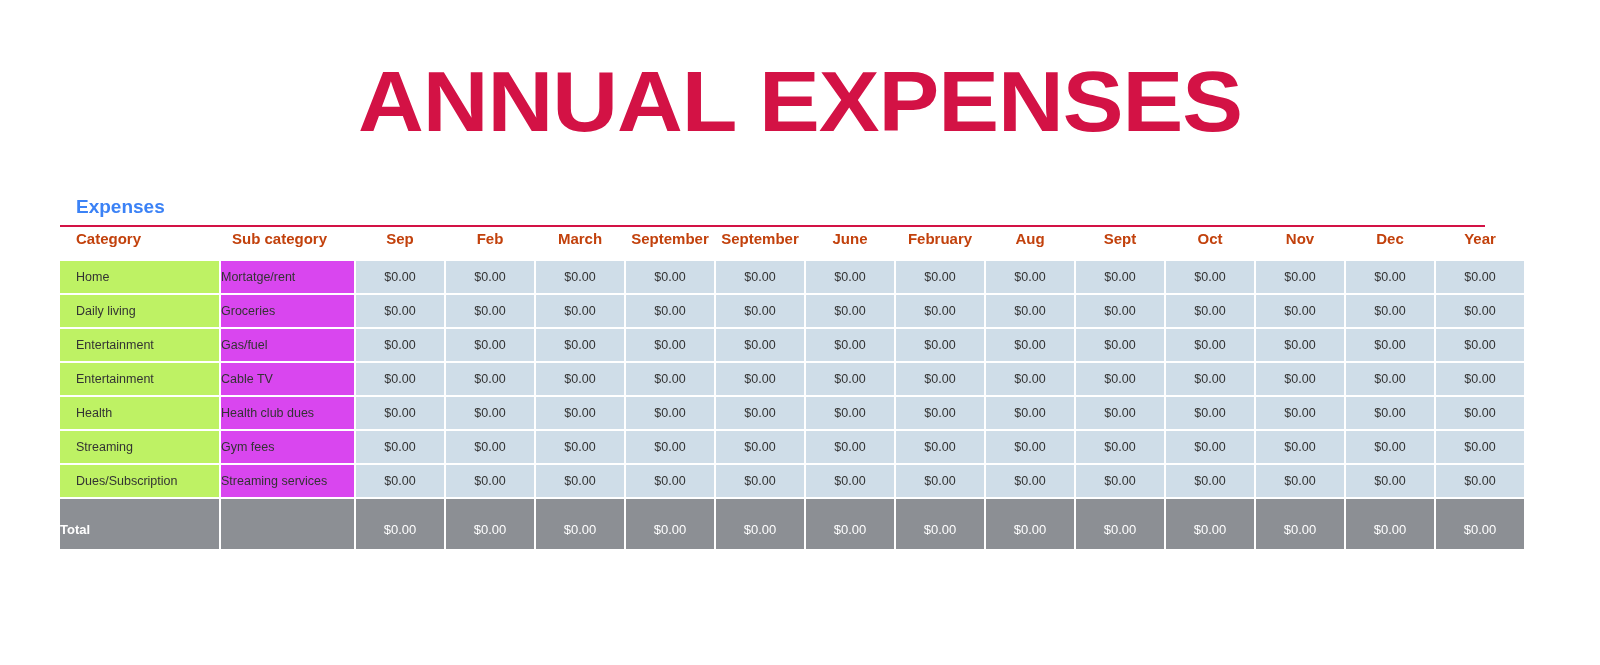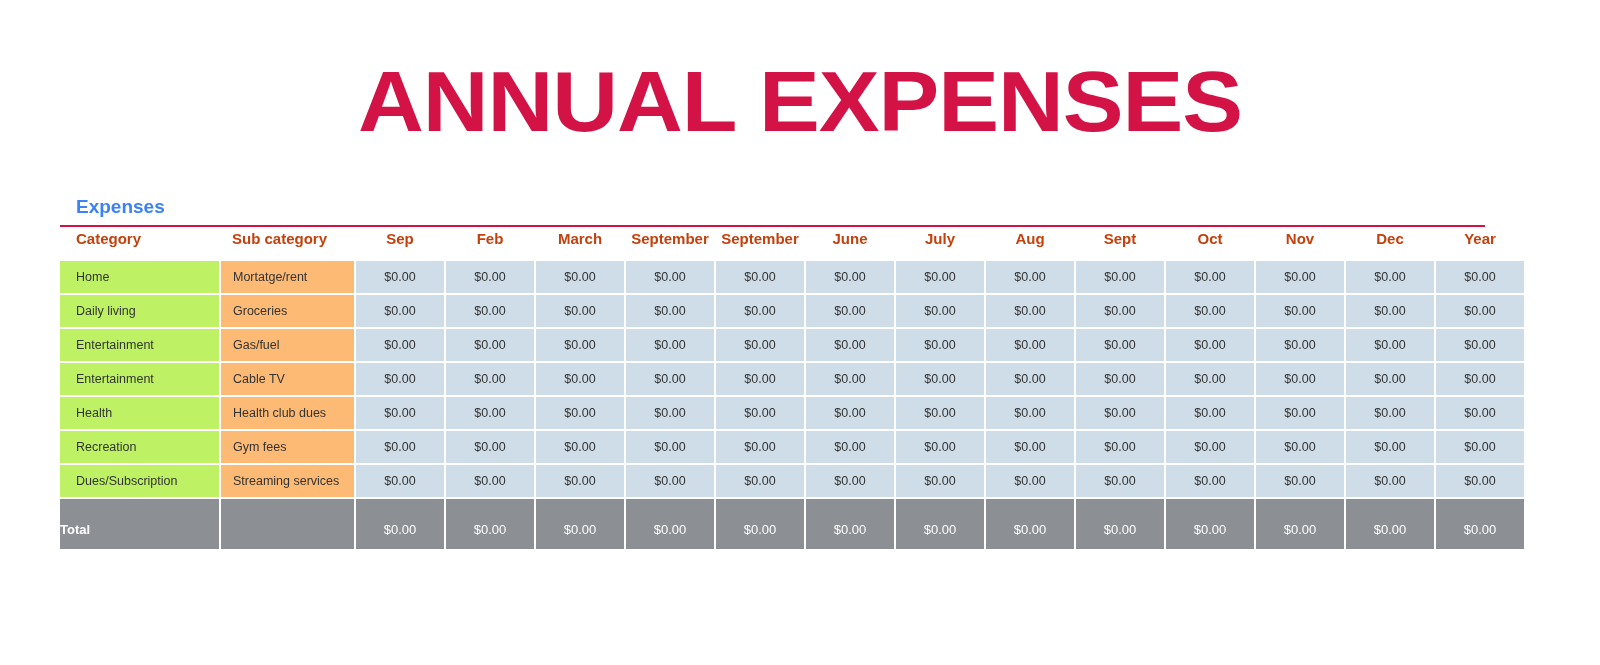--- a/index.html
+++ b/index.html
@@ -79,22 +79,21 @@
     border-right: 2px solid #ffffff;
     border-bottom: 2px solid #ffffff;
   }
   table.expenses td.cat-cell {
     text-align: left;
     padding-left: 16px;
     background: #bef264;
   }
   table.expenses td.sub-cell {
     text-align: left;
-    padding-left: 12px;
-    background: #fdba74;
+    background: #d946ef;
     border-right: 2px solid #ffffff;
   }
   table.expenses tr.total-row td {
     background: #8c8f94;
     color: #ffffff;
     font-weight: bold;
     font-size: 13px;
     padding: 23px 0 12px 0;
     border-bottom: none;
   }
@@ -140,21 +139,21 @@
       <thead>
         <tr>
           <th class="cat-head">Category</th>
           <th class="sub-head">Sub category</th>
           <th>Sep</th>
           <th>Feb</th>
           <th>March</th>
           <th>September</th>
           <th>September</th>
           <th>June</th>
-          <th>July</th>
+          <th>February</th>
           <th>Aug</th>
           <th>Sept</th>
           <th>Oct</th>
           <th>Nov</th>
           <th>Dec</th>
           <th>Year</th>
         </tr>
       </thead>
       <tbody>
 
@@ -243,21 +242,21 @@
           <td class="amount">$0.00</td>
           <td class="amount">$0.00</td>
           <td class="amount">$0.00</td>
           <td class="amount">$0.00</td>
           <td class="amount">$0.00</td>
           <td class="amount">$0.00</td>
         </tr>
 
 
         <tr>
-          <td class="cat-cell">Recreation</td>
+          <td class="cat-cell">Streaming</td>
           <td class="sub-cell">Gym fees</td>
           <td class="amount">$0.00</td>
           <td class="amount">$0.00</td>
           <td class="amount">$0.00</td>
           <td class="amount">$0.00</td>
           <td class="amount">$0.00</td>
           <td class="amount">$0.00</td>
           <td class="amount">$0.00</td>
           <td class="amount">$0.00</td>
           <td class="amount">$0.00</td>

